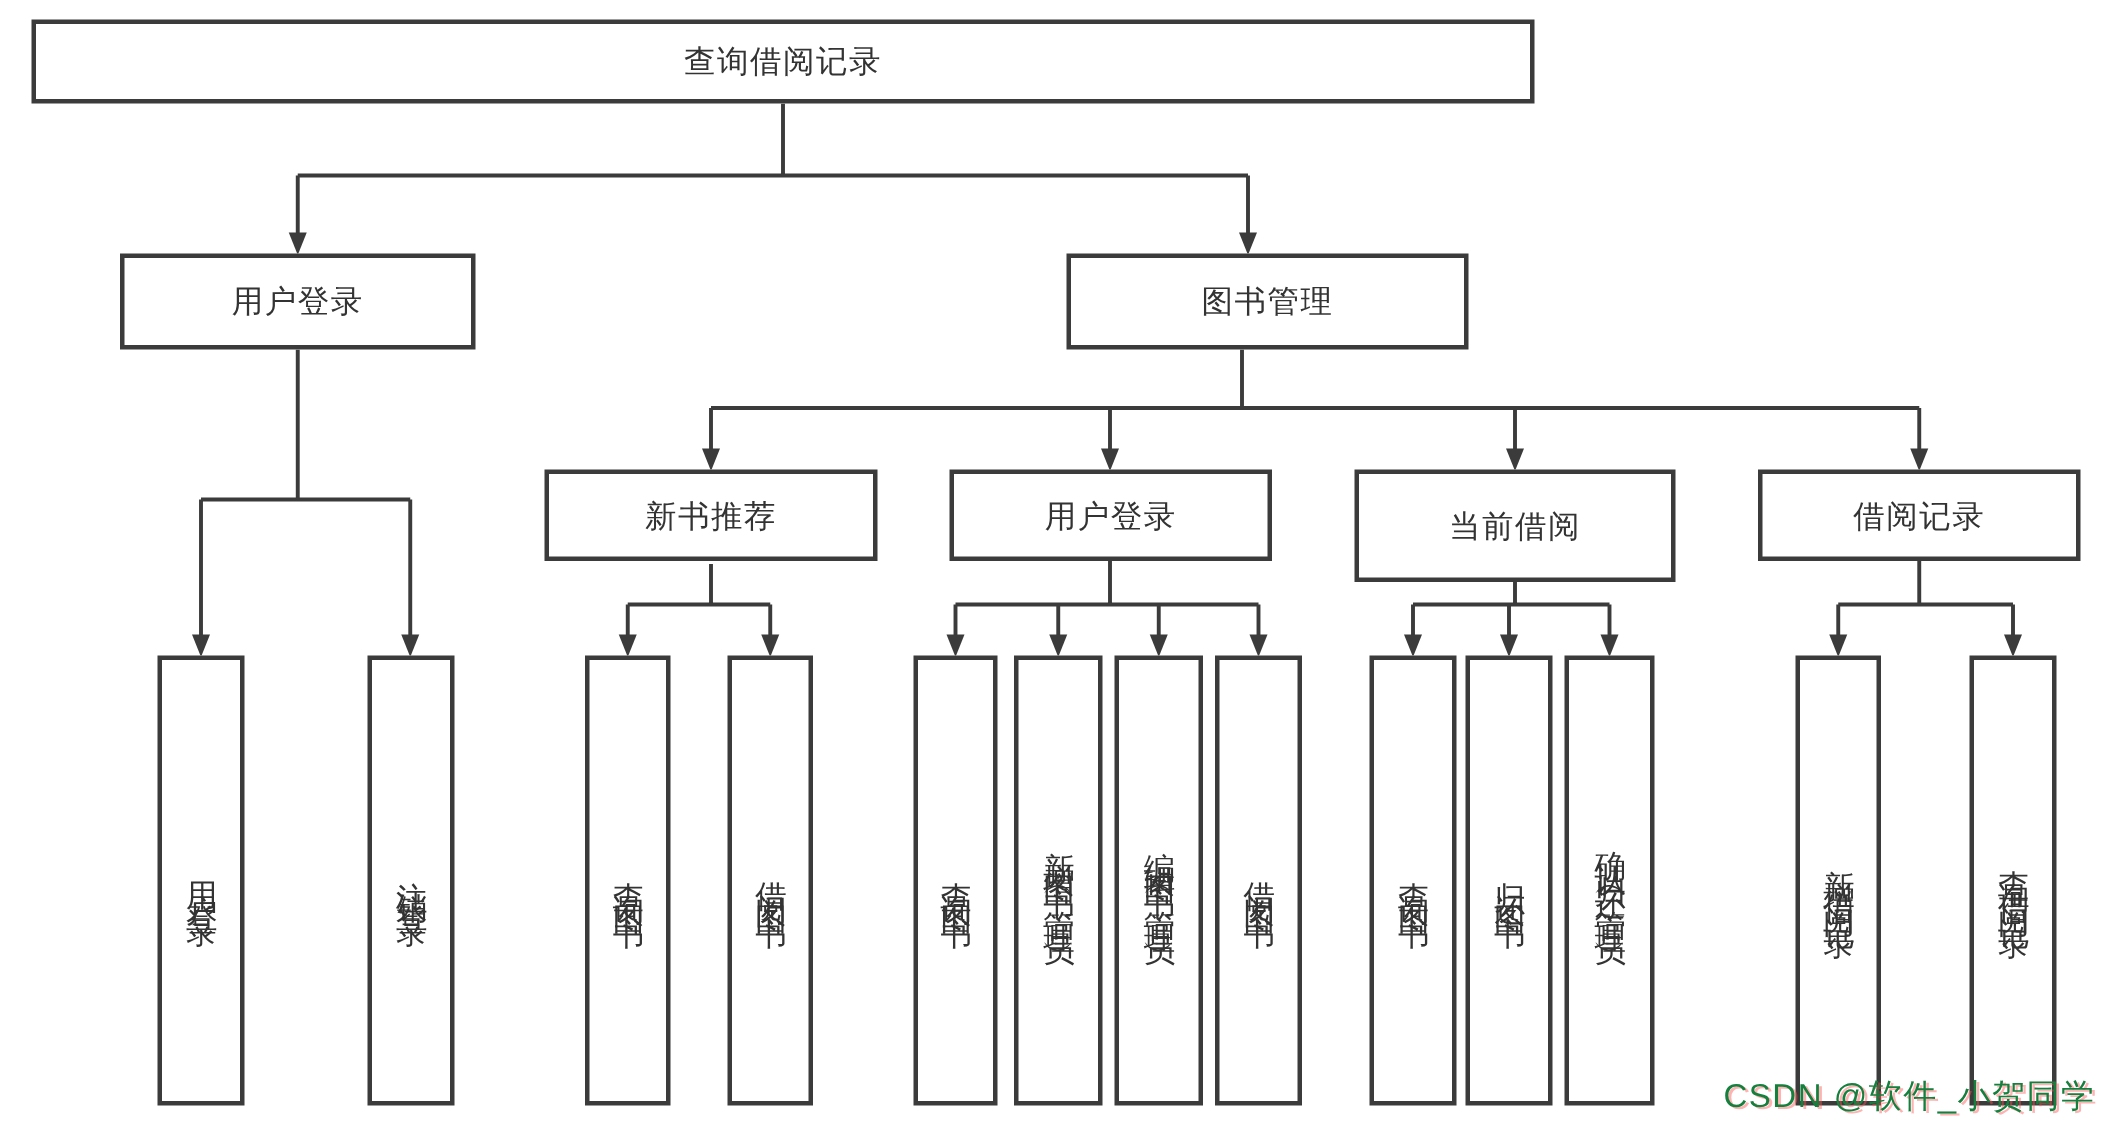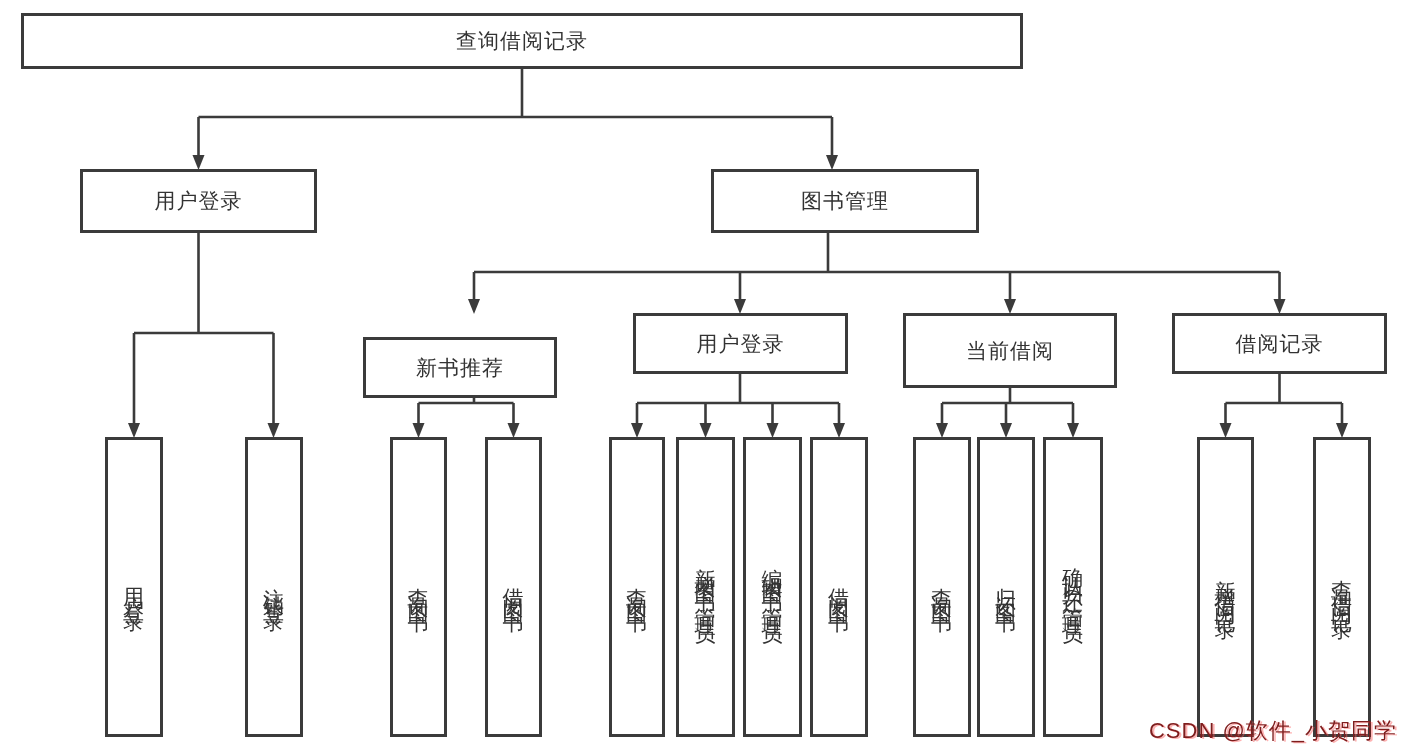--- a/index.html
+++ b/index.html
@@ -13,21 +13,21 @@
     border:3px solid #3b3b3b; display:flex; align-items:center; justify-content:center;
     font-size:21px; letter-spacing:1px; color:#333333; text-align:center; z-index:2;
   }
   .vbox { z-index:2; }
   .vbox .vtext {
     writing-mode:vertical-rl; text-orientation:mixed;
     font-size:21px; letter-spacing:8px; line-height:1; color:#333333;
   }
   #watermark {
     position:absolute; right:8px; top:716px; z-index:5;
-    font-size:22px; color:#7f1d1d; letter-spacing:1px;
+    font-size:22px; color:#15803d; letter-spacing:1px;
     text-shadow:2px 1px 0 rgba(252,85,85,0.45);
     white-space:nowrap;
   }
 </style>
 </head>
 <body>
 
 <div id="stage">
 
   <svg id="connectors" viewBox="0 0 1405 747" xmlns="http://www.w3.org/2000/svg" aria-hidden="true">
@@ -59,21 +59,21 @@
       <polygon points="1219.5,423 1231.5,423 1225.5,438"></polygon>
       <polygon points="1336,423 1348,423 1342,438"></polygon>
     </g>
   </svg>
 
   <div class="box" style="left:21px; top:13px; width:1002px; height:56px;">查询借阅记录</div>
 
   <div class="box" style="left:80px; top:169px; width:237px; height:64px;">用户登录</div>
   <div class="box" style="left:711px; top:169px; width:268px; height:64px;">图书管理</div>
 
-  <div class="box" style="left:363px; top:313px; width:194px; height:61px;margin-top:24px;">新书推荐</div>
+  <div class="box" style="left:363px; top:313px; width:222px; height:61px;">新书推荐</div>
   <div class="box" style="left:633px; top:313px; width:215px; height:61px;">用户登录</div>
   <div class="box" style="left:903px; top:313px; width:214px; height:75px;">当前借阅</div>
   <div class="box" style="left:1172px; top:313px; width:215px; height:61px;">借阅记录</div>
 
   <div class="box vbox" style="left:105px; top:437px; width:58px; height:300px;">
     <span class="vtext">用户登录</span>
   </div>
   <div class="box vbox" style="left:245px; top:437px; width:58px; height:300px;">
     <span class="vtext">注销登录</span>
   </div>

